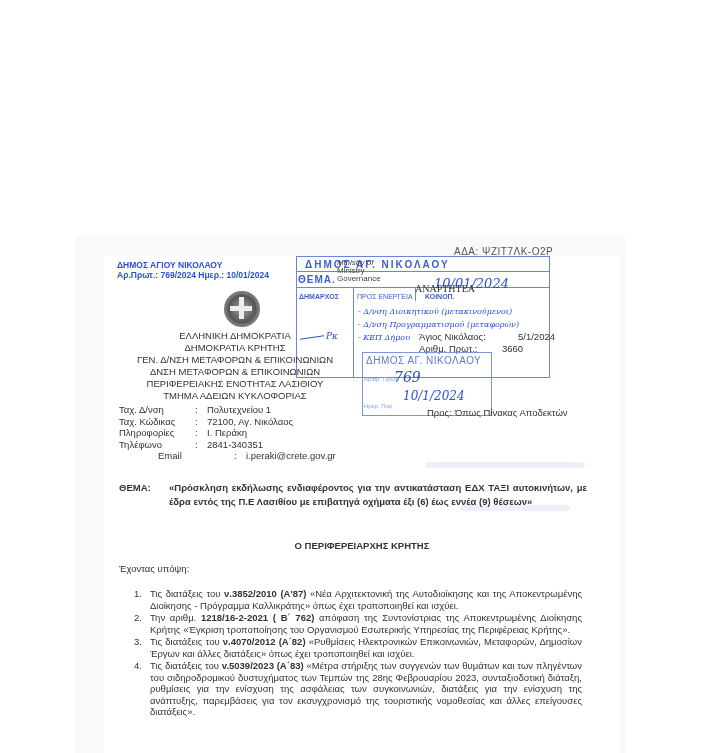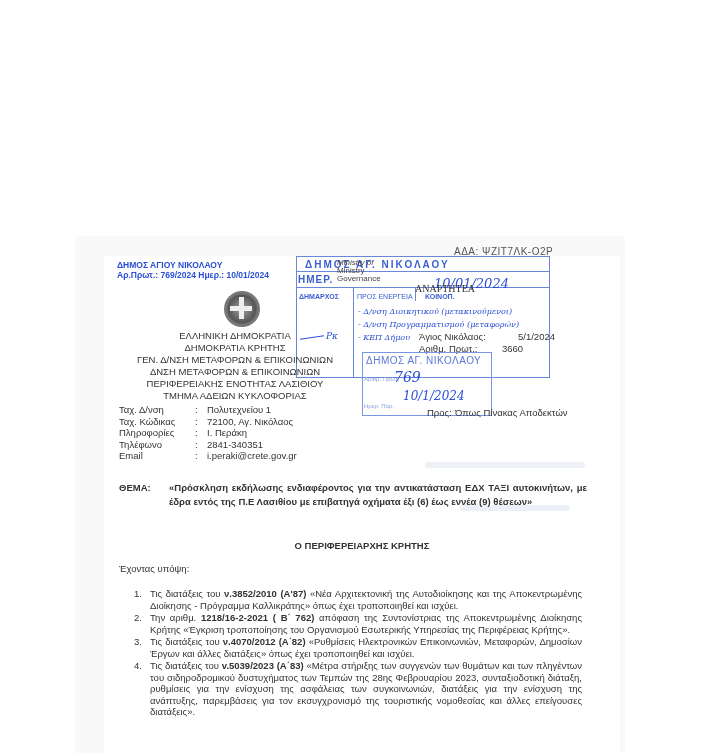--- a/index.html
+++ b/index.html
@@ -50,21 +50,21 @@
 <div class="abs hdr2 blue">Αρ.Πρωτ.: 769/2024 Ημερ.: 10/01/2024</div>
 
 <div class="stamp1">
   <div class="row" style="top:14px;"></div>
   <div class="row" style="top:30px;"></div>
   <div class="row" style="top:44px;border:none;"></div>
   <div style="position:absolute;left:56px;top:30px;width:1px;height:90px;background:#6a86d8;"></div>
   <div style="position:absolute;left:118px;top:30px;width:1px;height:14px;background:#6a86d8;"></div>
 </div>
 <div class="abs s-title">ΔΗΜΟΣ ΑΓ. ΝΙΚΟΛΑΟΥ</div>
-<div class="abs s-date-lbl">ΗΜΕΡ.</div>
+<div class="abs s-date-lbl">ΘΕΜΑ.</div>
 <div class="abs dg" style="left:337px;top:258px;font-style:italic;">Ministry of</div>
 <div class="abs dg" style="left:337px;top:266px;">Ministry</div>
 <div class="abs dg" style="left:337px;top:274px;">Governance</div>
 <div class="abs hand" style="left:434px;top:268px;font-size:13px;margin-top:8px;">10/01/2024</div>
 <div class="abs" style="left:415px;top:283px;font-size:10px;color:#333;font-family:Liberation Serif, serif;">ΑΝΑΡΤΗΤΕΑ</div>
 <div class="abs" style="left:299px;top:293px;font-size:7px;font-weight:bold;color:#3b5fd0;">ΔΗΜΑΡΧΟΣ</div>
 <div class="abs" style="left:357px;top:293px;font-size:7px;color:#3b5fd0;">ΠΡΟΣ ΕΝΕΡΓΕΙΑ</div>
 <div class="abs" style="left:425px;top:293px;font-size:7px;font-weight:bold;color:#3b5fd0;">ΚΟΙΝΟΠ.</div>
 <div class="abs hand" style="left:358px;top:307px;font-size:8px;">- Δ/νση Διοικητικού (μετακινούμενοι)</div>
 <div class="abs hand" style="left:358px;top:320px;font-size:8px;text-align:right;">- Δ/νση Προγραμματισμού (μεταφορών)</div>
@@ -78,21 +78,21 @@
 <div class="center" style="top:342px;">ΔΗΜΟΚΡΑΤΙΑ ΚΡΗΤΗΣ</div>
 <div class="center" style="top:354px;">ΓΕΝ. Δ/ΝΣΗ ΜΕΤΑΦΟΡΩΝ &amp; ΕΠΙΚΟΙΝΩΝΙΩΝ</div>
 <div class="center" style="top:366px;">ΔΝΣΗ ΜΕΤΑΦΟΡΩΝ &amp; ΕΠΙΚΟΙΝΩΝΙΩΝ</div>
 <div class="center" style="top:378px;">ΠΕΡΙΦΕΡΕΙΑΚΗΣ ΕΝΟΤΗΤΑΣ ΛΑΣΙΘΙΟΥ</div>
 <div class="center" style="top:390px;">ΤΜΗΜΑ ΑΔΕΙΩΝ ΚΥΚΛΟΦΟΡΙΑΣ</div>
 
 <div class="info" style="top:404px;"><span class="k">Ταχ. Δ/νση</span><span class="c">:</span><span>Πολυτεχνείου 1</span></div>
 <div class="info" style="top:415.5px;"><span class="k">Ταχ. Κώδικας</span><span class="c">:</span><span>72100, Αγ. Νικόλαος</span></div>
 <div class="info" style="top:427px;"><span class="k">Πληροφορίες</span><span class="c">:</span><span>Ι. Περάκη</span></div>
 <div class="info" style="top:438.5px;"><span class="k">Τηλέφωνο</span><span class="c">:</span><span>2841-340351</span></div>
-<div class="info" style="top:450px;"><span class="k">Email</span><span class="c">:</span><span>i.peraki@crete.gov.gr</span></div>
+<div class="info" style="top:450px;margin-left:39px;"><span class="k">Email</span><span class="c">:</span><span>i.peraki@crete.gov.gr</span></div>
 
 <div class="right-info" style="left:419px;top:331px;">Άγιος Νικόλαος:</div>
 <div class="right-info" style="left:502px;top:331px;padding-left:16px;">5/1/2024</div>
 <div class="right-info" style="left:419px;top:343px;">Αριθμ. Πρωτ.:</div>
 <div class="right-info" style="left:502px;top:343px;">3660</div>
 
 <div class="stamp2"></div>
 <div class="abs" style="left:366px;top:355px;font-size:10px;color:#5a78d8;letter-spacing:0.5px;">ΔΗΜΟΣ ΑΓ. ΝΙΚΟΛΑΟΥ</div>
 <div class="abs" style="left:364px;top:376px;font-size:6px;color:#8aa0e0;">Αριθμ. Πρωτ.</div>
 <div class="abs hand" style="left:394px;top:369px;font-size:14px;">769</div>

